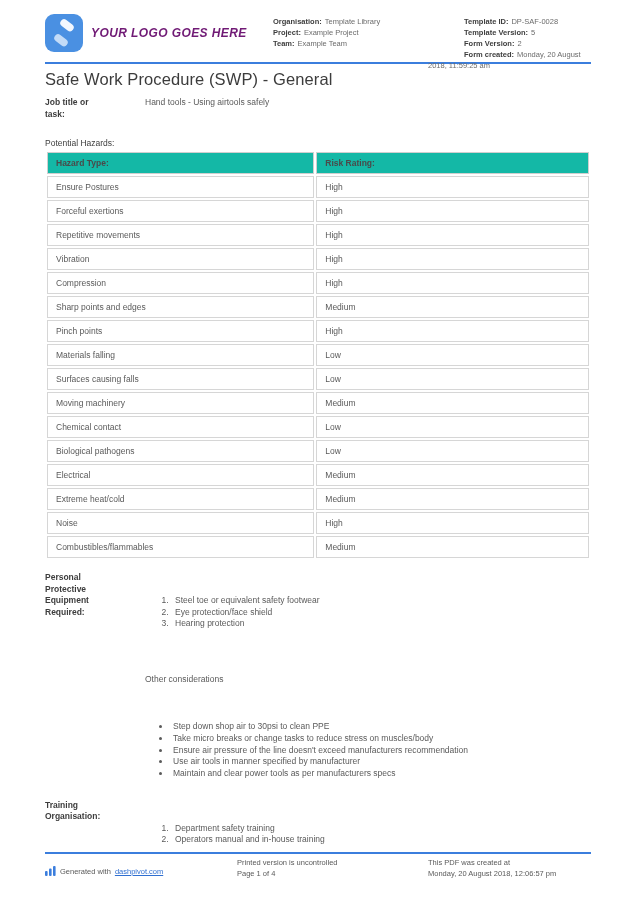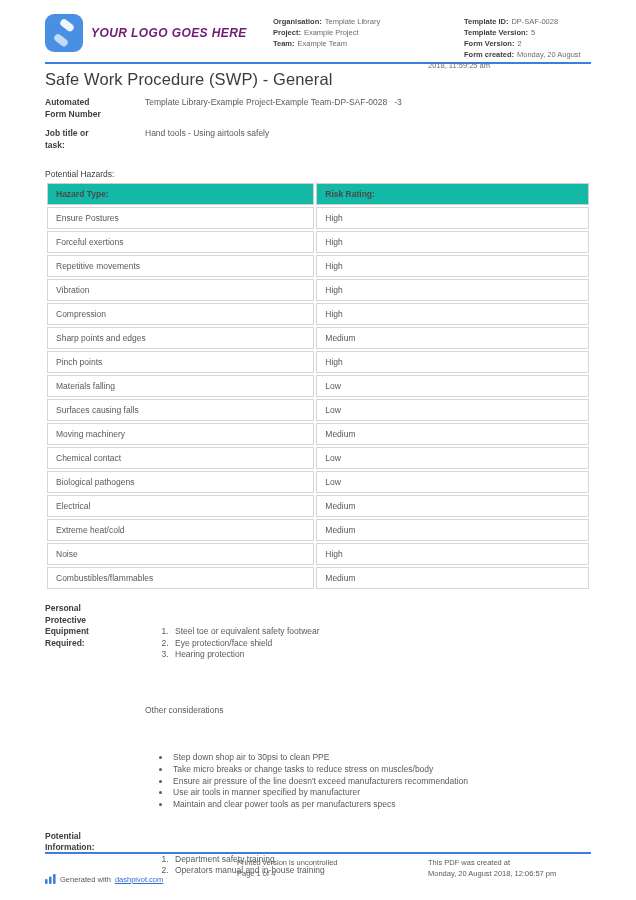--- a/index.html
+++ b/index.html
@@ -44,21 +44,21 @@
   ul li { padding-left:2px; }
   .ppe-field { margin-top:12px; }
   .indent-col { margin-left:100px; }
   .other-considerations { margin-top:21px; font-size:8.5px; color:#5a5a5a; }
   .bullets { margin-top:37px; list-style-type:disc; }
   .training-field { margin-top:20px; }
 
   
   .footer { position:absolute; left:45px; top:852px; width:546px; }
   .footer-cols { position:relative; height:26px; margin-top:3px; font-size:7.5px; line-height:11px; color:#5a5a5a; }
-  .f-left { position:absolute; left:0; top:17px; display:flex; gap:4px; }
+  .f-left { position:absolute; left:0; top:9px; display:flex; gap:4px; }
   .f-center { position:absolute; left:192px; top:0; }
   .f-right { position:absolute; left:383px; top:0; }
   .f-link { color:#2f6fd1; text-decoration:underline; cursor:pointer; }
   svg { display:block; }
 </style>
 </head>
 <body>
 
 <div class="page">
 
@@ -83,24 +83,20 @@
       <div><b>Template Version:</b><span>5</span> <b>Form Version:</b><span>2</span></div>
       <div><b>Form created:</b><span>Monday, 20 August 2018, 11:59:25 am</span></div>
     </div>
   </div>
 
   <div class="hr-blue"></div>
 
   <h1 class="title">Safe Work Procedure (SWP) - General</h1>
 
   <div class="field">
-    <div class="field-label">Automated Form Number</div>
-    <div class="field-value">Template Library-Example Project-Example Team-DP-SAF-0028   -3</div>
-  </div>
-  <div class="field">
     <div class="field-label">Job title or task:</div>
     <div class="field-value">Hand tools - Using airtools safely</div>
   </div>
 
   <div class="section-label hazards-label">Potential Hazards:</div>
   <table class="hazards-table">
     <thead>
       <tr>
         <th class="col-hazard">Hazard Type:</th>
         <th class="col-risk">Risk Rating:</th>
@@ -186,21 +182,21 @@
     <ul class="bullets">
         <li>Step down shop air to 30psi to clean PPE</li>
         <li>Take micro breaks or change tasks to reduce stress on muscles/body</li>
         <li>Ensure air pressure of the line doesn't exceed manufacturers recommendation</li>
         <li>Use air tools in manner specified by manufacturer</li>
         <li>Maintain and clear power tools as per manufacturers specs</li>
       </ul>
   </div>
 
   <div class="field training-field">
-    <div class="field-label">Potential Information:</div>
+    <div class="field-label">Training Organisation:</div>
     <div class="field-value">
       <ol><li>Department safety training</li><li>Operators manual and in-house training</li></ol>
     </div>
   </div>
 
 </div>
 
 <div class="footer">
   <div class="hr-blue"></div>
   <div class="footer-cols">

